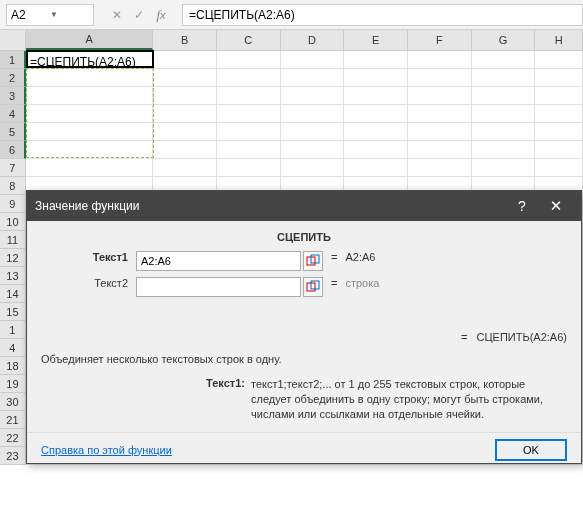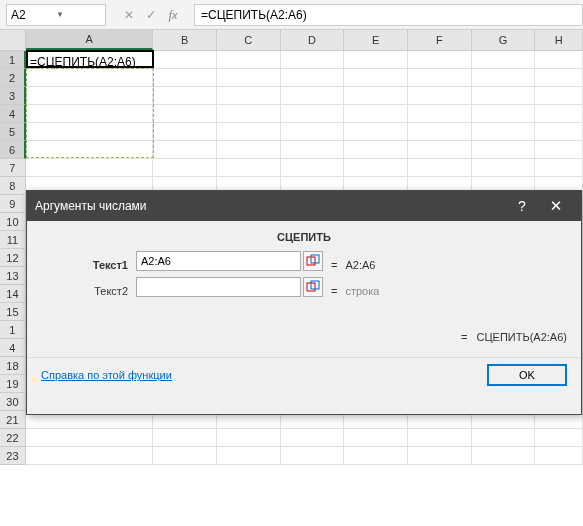--- a/index.html
+++ b/index.html
@@ -1,20 +1,20 @@
 <!DOCTYPE html>
 <html><head>
 <meta charset="utf-8">
 <style>
 * { box-sizing: border-box; margin: 0; padding: 0; font-family: "Segoe UI", Tahoma, sans-serif; }
 body { background: #fff; width: 583px; height: 526px; overflow: hidden; position: relative; }
 
 
 .fbar { display: flex; align-items: center; height: 30px; background: #f3f3f3; border-bottom: 1px solid #d0d0d0; }
-.namebox { width: 100px; height: 22px; margin: 0 4px 0 6px; background: #fff; border: 1px solid #ccc; display: flex; align-items: center; padding: 0 4px; font-size: 12px; }
+.namebox { width: 88px; height: 22px; margin: 0 4px 0 6px; background: #fff; border: 1px solid #ccc; display: flex; align-items: center; padding: 0 4px; font-size: 12px; }
 .namebox span { flex: 1; }
 .dd { font-size: 8px; color: #666; }
 .fbtns { display: flex; gap: 0; margin-left: 8px; }
 .fbtn { width: 22px; height: 22px; display: flex; align-items: center; justify-content: center; color: #9a9a9a; font-size: 12px; }
 .fbtn.fx { font-style: italic; font-family: serif; color: #888; font-size: 13px; }
 .formula-input { flex: 1; margin-left: 10px; height: 22px; background: #fff; border: 1px solid #ccc; font-size: 12px; padding: 0 6px; display: flex; align-items: center; }
 
 
 .grid { position: relative; }
 .colheads { display: flex; background: #e6e6e6; border-bottom: 1px solid #ccc; }
@@ -42,42 +42,42 @@
 .dialog { position: absolute; left: 26px; top: 190px; width: 556px; background: #f0f0f0; border: 1px solid #4a4a4a; box-shadow: 2px 2px 8px rgba(0,0,0,0.3); }
 .titlebar { height: 30px; background: #444; color: #fff; display: flex; align-items: center; padding: 0 8px; font-size: 12px; }
 .titlebar .t { flex: 1; }
 .titlebar .help, .titlebar .close { width: 34px; height: 30px; display: flex; align-items: center; justify-content: center; font-size: 14px; }
 .titlebar .close { font-size: 15px; }
 
 .dlg-body { padding: 8px 14px 4px; font-size: 11px; color: #333; }
 .fn-name { font-weight: bold; padding: 2px 0 8px; text-align: center; }
 
 .args { background: #f0f0f0; }
-.argrow { display: flex; align-items: flex-end; margin-bottom: 6px; }
+.argrow { display: flex; align-items: flex-start; margin-bottom: 6px; }
 .arglabel { width: 95px; text-align: right; padding-right: 8px; }
 .arglabel.bold { font-weight: bold; }
 .arginput { width: 165px; height: 20px; border: 1px solid #aaa; background: #fff; padding: 0 4px; font-size: 11px; }
 .refbtn { width: 20px; height: 20px; border: 1px solid #aaa; background: #f8f8f8; margin-left: 2px; display: flex; align-items: center; justify-content: center; }
 .refbtn svg { width:14px; height:14px; }
 .eq { margin: 0 8px; color: #333; }
 .argres { color: #888; }
 .argres.val { color: #333; }
 
 .preview { text-align: right; padding: 28px 0 6px; }
 .desc { padding: 4px 0 10px; }
 .argdesc { display: flex; padding: 2px 0; }
 .argdesc .al { width: 210px; text-align: right; font-weight: bold; padding-right: 6px; }
 .argdesc .ad { flex: 1; line-height: 1.35; }
 
 .valline { padding: 18px 0 6px; }
 .valline .vl { display: inline; }
 
-.dlg-footer { display: flex; align-items: center; padding: 6px 14px 28px; border-top: 1px solid #ddd; margin-top:4px;}
+.dlg-footer { display: flex; align-items: center; padding: 6px 14px 2px; border-top: 1px solid #ddd; margin-top:4px;}
 .helplink { color: #0066cc; text-decoration: underline; font-size: 11px; flex: 1; cursor: pointer; }
-.btn { width: 80px; height: 22px; border: 1px solid #888; background: #f0f0f0; font-size: 11px; margin-left: 6px; display:flex; align-items:center; justify-content:center; cursor:pointer; }
+.btn { width: 72px; height: 22px; border: 1px solid #888; background: #f0f0f0; font-size: 11px; margin-left: 6px; display:flex; align-items:center; justify-content:center; cursor:pointer; }
 .btn.primary { border: 1px solid #0078d7; box-shadow: inset 0 0 0 1px #0078d7; }
 </style>
 </head>
 <body>
 
 <div class="fbar">
   <div class="namebox">
     <span>A2</span>
     <span class="dd">▼</span>
   </div>
@@ -361,21 +361,21 @@
     </div>
 
   <div class="active-cell">
     <span class="txt">=СЦЕПИТЬ(A2:A6)</span>
   </div>
   <div class="marquee"></div>
 </div>
 
 <div class="dialog">
   <div class="titlebar">
-    <span class="t">Аргументы числами</span>
+    <span class="t">Значение функции</span>
     <span class="help">?</span>
     <span class="close">✕</span>
   </div>
   <div class="dlg-body">
     <div class="fn-name">СЦЕПИТЬ</div>
 
     <div class="args">
       <div class="argrow">
         <div class="arglabel bold">Текст1</div>
         <input class="arginput" value="A2:A6" style="">
@@ -400,20 +400,25 @@
         <span class="eq">=</span>
         <span class="argres">строка</span>
       </div>
     </div>
 
     <div class="preview">
       <span>=</span>&nbsp;&nbsp;
       <span>СЦЕПИТЬ(A2:A6)</span>
     </div>
 
-
+    <div class="desc">Объединяет несколько текстовых строк в одну.</div>
+
+    <div class="argdesc">
+      <div class="al">Текст1:</div>
+      <div class="ad">текст1;текст2;... от 1 до 255 текстовых строк, которые следует объединить в одну строку; могут быть строками, числами или ссылками на отдельные ячейки.</div>
+    </div>
 
   </div>
   <div class="dlg-footer">
     <span class="helplink">Справка по этой функции</span>
     <div class="btn primary">OK</div>
   </div>
 </div>
 
 </body></html>

